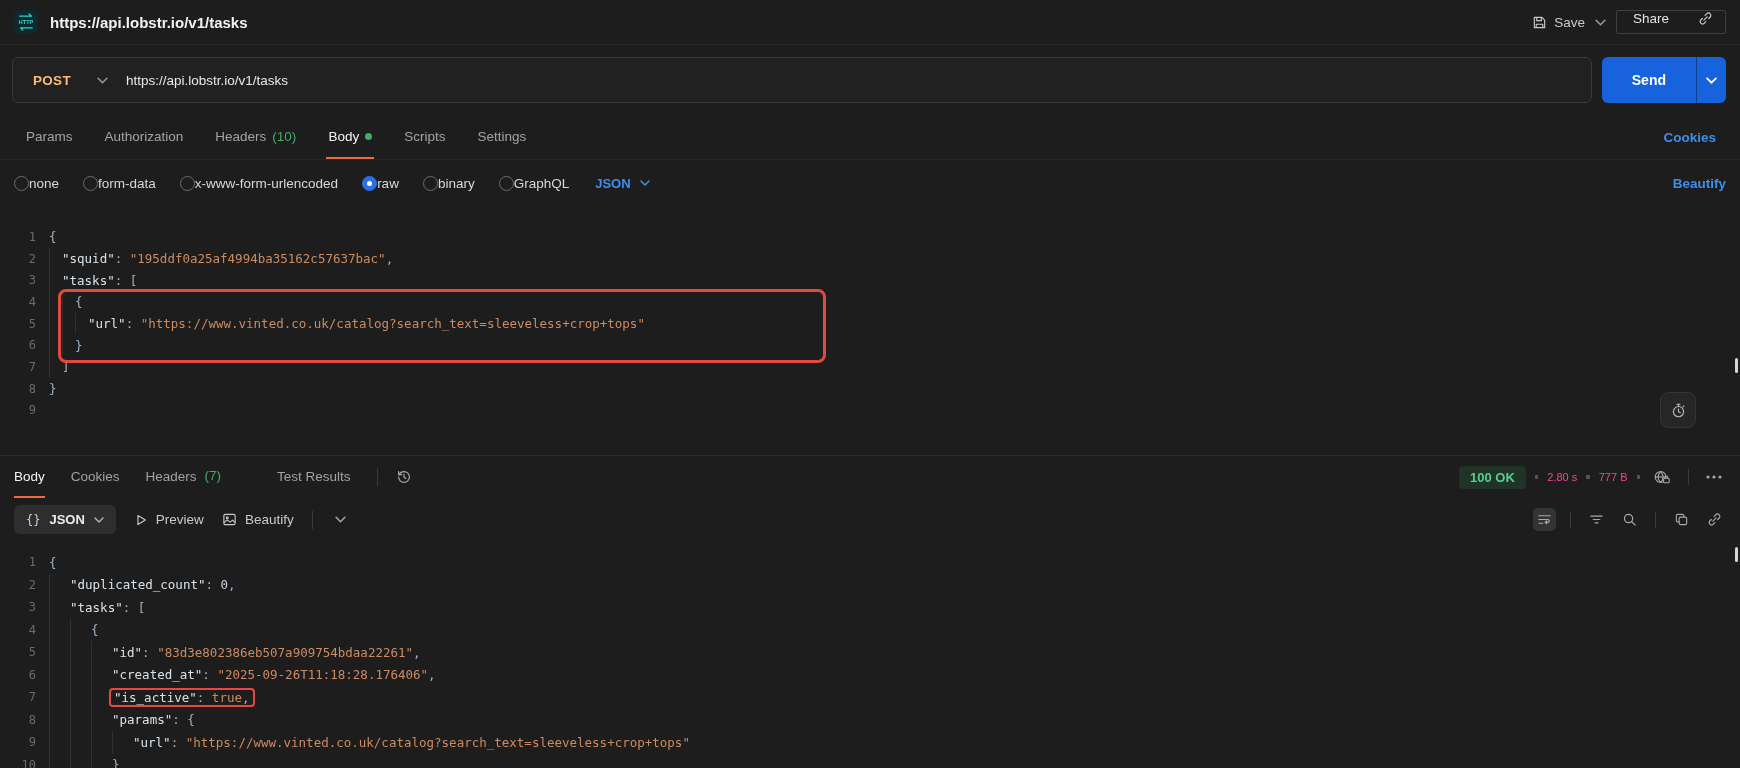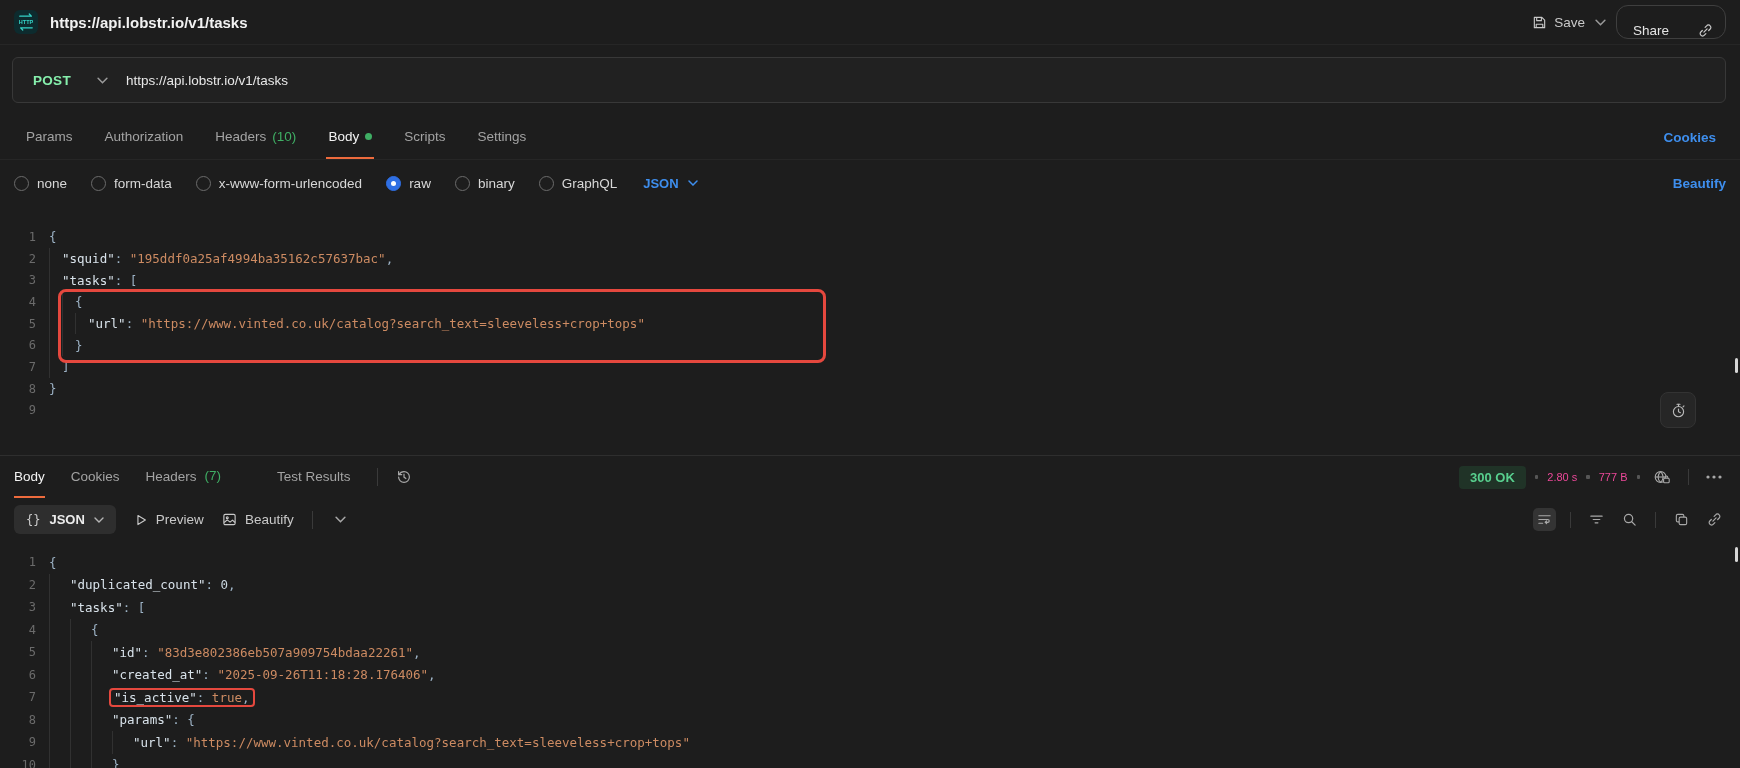--- a/index.html
+++ b/index.html
@@ -12,48 +12,48 @@
   body{font-family:"Liberation Sans",sans-serif;-webkit-font-smoothing:antialiased}
   .app{position:relative;width:1740px;height:768px;background:var(--bg);color:var(--txt);overflow:hidden;font-size:13px}
 
   
   .topbar{height:45px;display:flex;align-items:center;padding:0 14px;border-bottom:1px solid #262626}
   .http-logo{width:24px;height:24px;border-radius:6px;background:#0d2b2e;display:flex;align-items:center;justify-content:center;margin-right:12px;flex:none}
   .req-title{font-size:15px;font-weight:700;color:#f2f2f2}
   .topbar-right{margin-left:auto;display:flex;align-items:center;gap:4px}
   .save-btn{display:flex;align-items:center;gap:7px;color:#c9c9c9;cursor:pointer;font-size:13.5px}
   .save-chev{color:#9a9a9a;padding:4px 6px}
-  .share-group{display:flex;align-items:flex-end;border:1px solid #3f3f3f;border-radius:12px;overflow:hidden;height:34px}
+  .share-group{display:flex;align-items:flex-start;border:1px solid #3f3f3f;border-radius:2px;overflow:hidden;height:24px}
   .share-btn{display:flex;align-items:center;padding:0 16px;font-size:13.5px;color:#e4e4e4;cursor:pointer}
   .share-sep{width:1px;background:#3f3f3f}
   .share-link{display:flex;align-items:center;padding:0 12px;color:#c9c9c9;cursor:pointer}
 
   
   .url-row{display:flex;align-items:center;gap:10px;padding:12px 14px 12px 12px;height:70px}
   .url-box{flex:1;display:flex;align-items:center;height:46px;background:#212121;border:1px solid #383838;border-radius:6px;overflow:hidden}
   .method{display:flex;align-items:center;gap:26px;padding:0 18px 0 20px;cursor:pointer}
-  .method-label{color:#86efac;font-weight:700;font-size:13.5px;letter-spacing:.3px}
+  .method-label{color:#fdba74;font-weight:700;font-size:13.5px;letter-spacing:.3px}
   .method-chev{color:#9a9a9a}
   .url-input{flex:1;background:transparent;border:none;outline:none;color:#e8e8e8;font-size:13.5px;font-family:"Liberation Sans",sans-serif}
   .send-btn{display:flex;align-items:stretch;height:46px;border-radius:6px;overflow:hidden;background:var(--send-blue);cursor:pointer}
   .send-main{display:flex;align-items:center;padding:0 30px;font-weight:700;font-size:14px;color:#fff}
   .send-sep{width:1px;background:rgba(0,0,0,.35)}
   .send-chev{display:flex;align-items:center;padding:0 9px;color:#fff}
 
   
   .tabs-row{display:flex;align-items:stretch;height:45px;padding:0 24px;border-bottom:1px solid #262626}
   .tab{display:flex;align-items:center;gap:6px;padding:0 2px;margin-right:28px;color:var(--txt-dim);cursor:pointer;border-bottom:2px solid transparent;font-size:13.5px}
   .tab.active{color:#f3f3f3;border-bottom-color:var(--accent-orange)}
   .tab .count{color:var(--green)}
   .green-dot{width:7px;height:7px;border-radius:50%;background:var(--green);display:inline-block}
   .row-link{margin-left:auto;display:flex;align-items:center;color:var(--link-blue);font-weight:600;cursor:pointer;font-size:13.5px}
 
   
   .radio-row{display:flex;align-items:center;height:46px;padding:0 14px;gap:24px}
-  .radio-opt{display:flex;align-items:center;gap:8px;color:#d8d8d8;cursor:pointer;font-size:13.5px}
+  .radio-opt{display:flex;align-items:center;color:#d8d8d8;cursor:pointer;font-size:13.5px}
   .radio{width:15px;height:15px;border:1.5px solid #6b6b6b;border-radius:50%;position:relative;flex:none}
   .radio-opt.selected .radio{border-color:#2f6fe4;background:#2f6fe4}
   .radio-opt.selected .radio::after{content:"";position:absolute;left:4px;top:4px;width:5px;height:5px;border-radius:50%;background:#fff}
   .fmt-select{display:flex;align-items:center;gap:9px;color:var(--link-blue);font-weight:700;cursor:pointer;margin-left:2px}
 
   
   .editor{position:relative;font-family:"DejaVu Sans Mono",monospace;font-size:12.5px;color:#d8e2ea}
   .ed-request{height:222px;padding-top:8px;margin-top:12px;--iw:13px;--lh:var(--lh-req)}
   .ed-response{height:236px;padding-top:10px;--iw:21px;--lh:var(--lh-res);overflow:hidden}
   .ed-line{display:flex;align-items:center;height:var(--lh);cursor:text}
@@ -143,20 +143,29 @@
       <div class="method">
         <span class="method-label">POST</span>
         <span class="method-chev">
           <svg viewBox="0 0 10 6" width="11" height="7">
               <path d="M1 1l4 4 4-4" fill="none" stroke="currentColor" stroke-width="1.4" stroke-linecap="round"></path>
             </svg>
         </span>
       </div>
       <input class="url-input" value="https://api.lobstr.io/v1/tasks" style="">
     </div>
+    <div class="send-btn">
+      <div class="send-main">Send</div>
+      <div class="send-sep"></div>
+      <div class="send-chev">
+        <svg viewBox="0 0 10 6" width="11" height="7">
+            <path d="M1 1l4 4 4-4" fill="none" stroke="currentColor" stroke-width="1.6" stroke-linecap="round"></path>
+          </svg>
+      </div>
+    </div>
   </div>
 
   <div class="tabs-row">
     <div class="tab">
         <span>Params</span>
       </div>
     <div class="tab">
         <span>Authorization</span>
       </div>
     <div class="tab">
@@ -291,21 +300,21 @@
         </div>
       <div class="vdiv"></div>
       <div class="icon-btn" style="align-self:center">
         <svg viewBox="0 0 16 16" width="16" height="16" fill="none" stroke="currentColor" stroke-width="1.2" stroke-linecap="round">
           <path d="M2.6 8a5.4 5.4 0 105.4-5.4c-2.2 0-4.1 1.3-5 3.1"></path>
             <path d="M2.6 2.6v3.1h3.1"></path>
             <path d="M8 5.2v2.9l1.9 1.4"></path>
         </svg>
       </div>
       <div class="resp-meta">
-        <span class="status-badge">300 OK</span>
+        <span class="status-badge">100 OK</span>
         <span class="meta-dot"></span>
         <span class="meta-txt">2.80 s</span>
         <span class="meta-dot"></span>
         <span class="meta-txt">777 B</span>
         <span class="meta-dot"></span>
         <span class="icon-btn">
           <svg viewBox="0 0 18 16" width="18" height="16" fill="none" stroke="currentColor" stroke-width="1.1">
             <circle cx="7.6" cy="8" r="5.4"></circle>
               <path d="M2.2 8h10.8"></path>
               <path d="M7.6 2.6c-3.4 3.4-3.4 7.4 0 10.8M7.6 2.6c3.4 3.4 3.4 7.4 0 10.8"></path>

